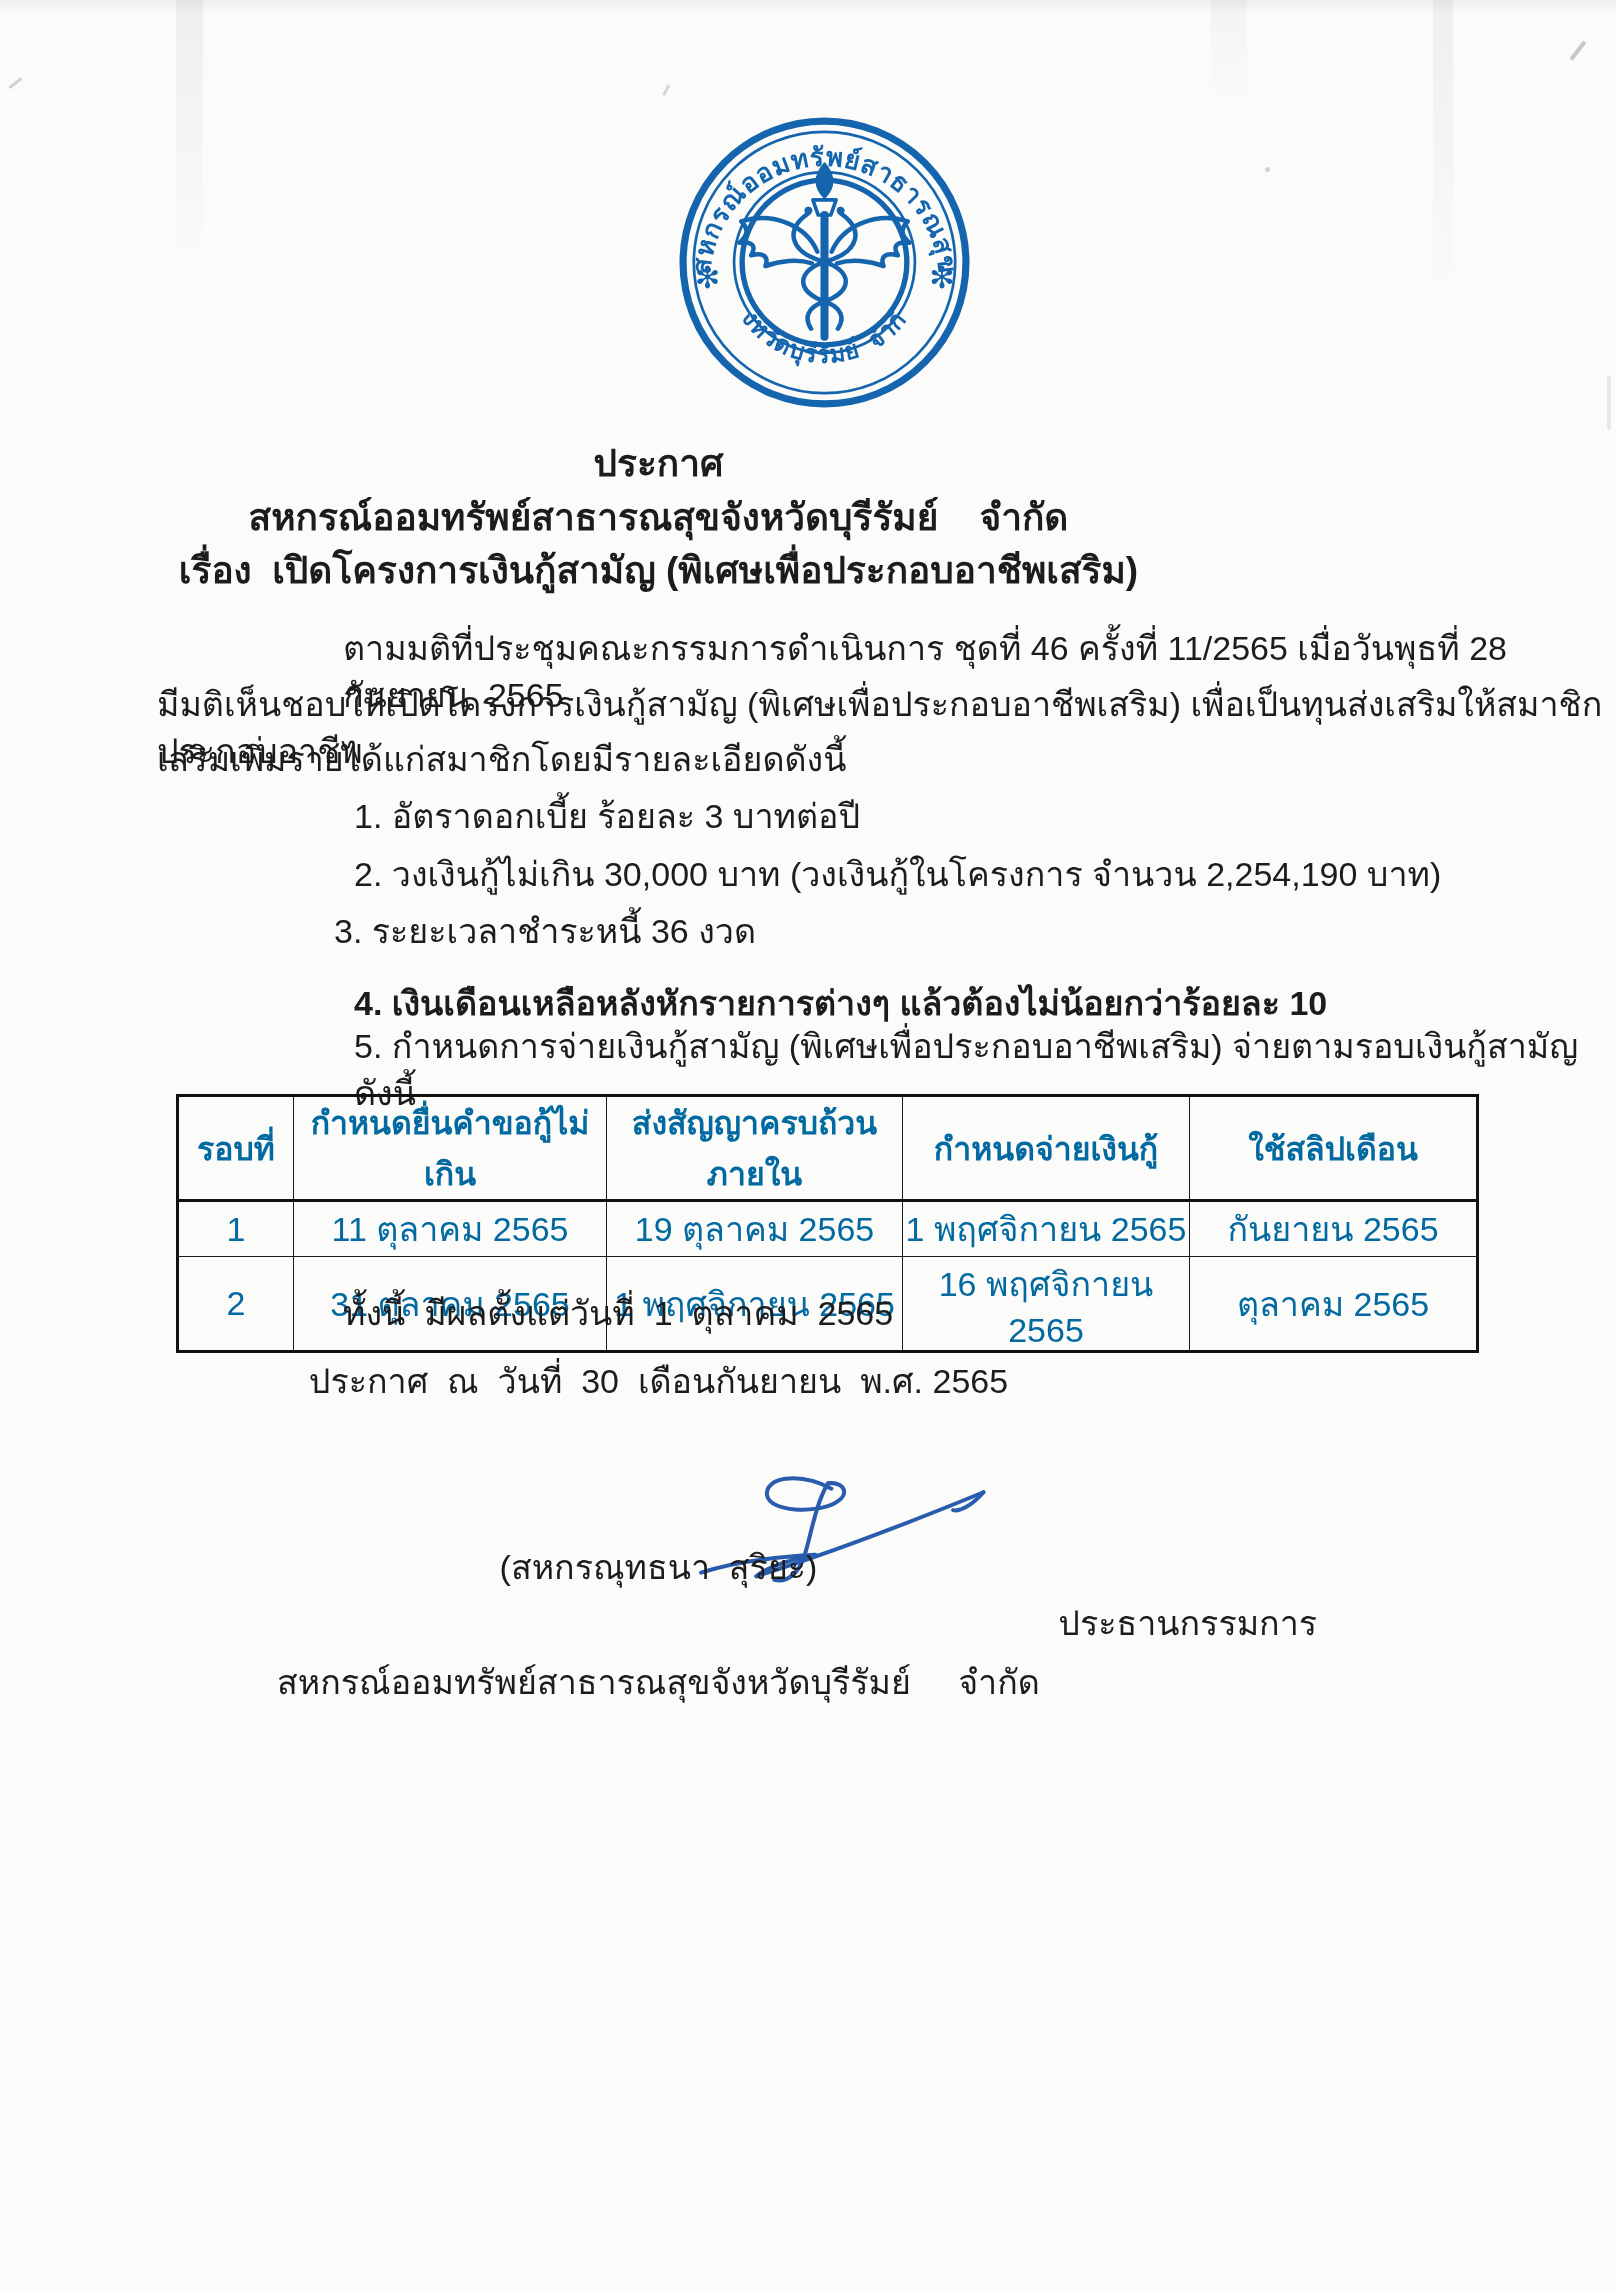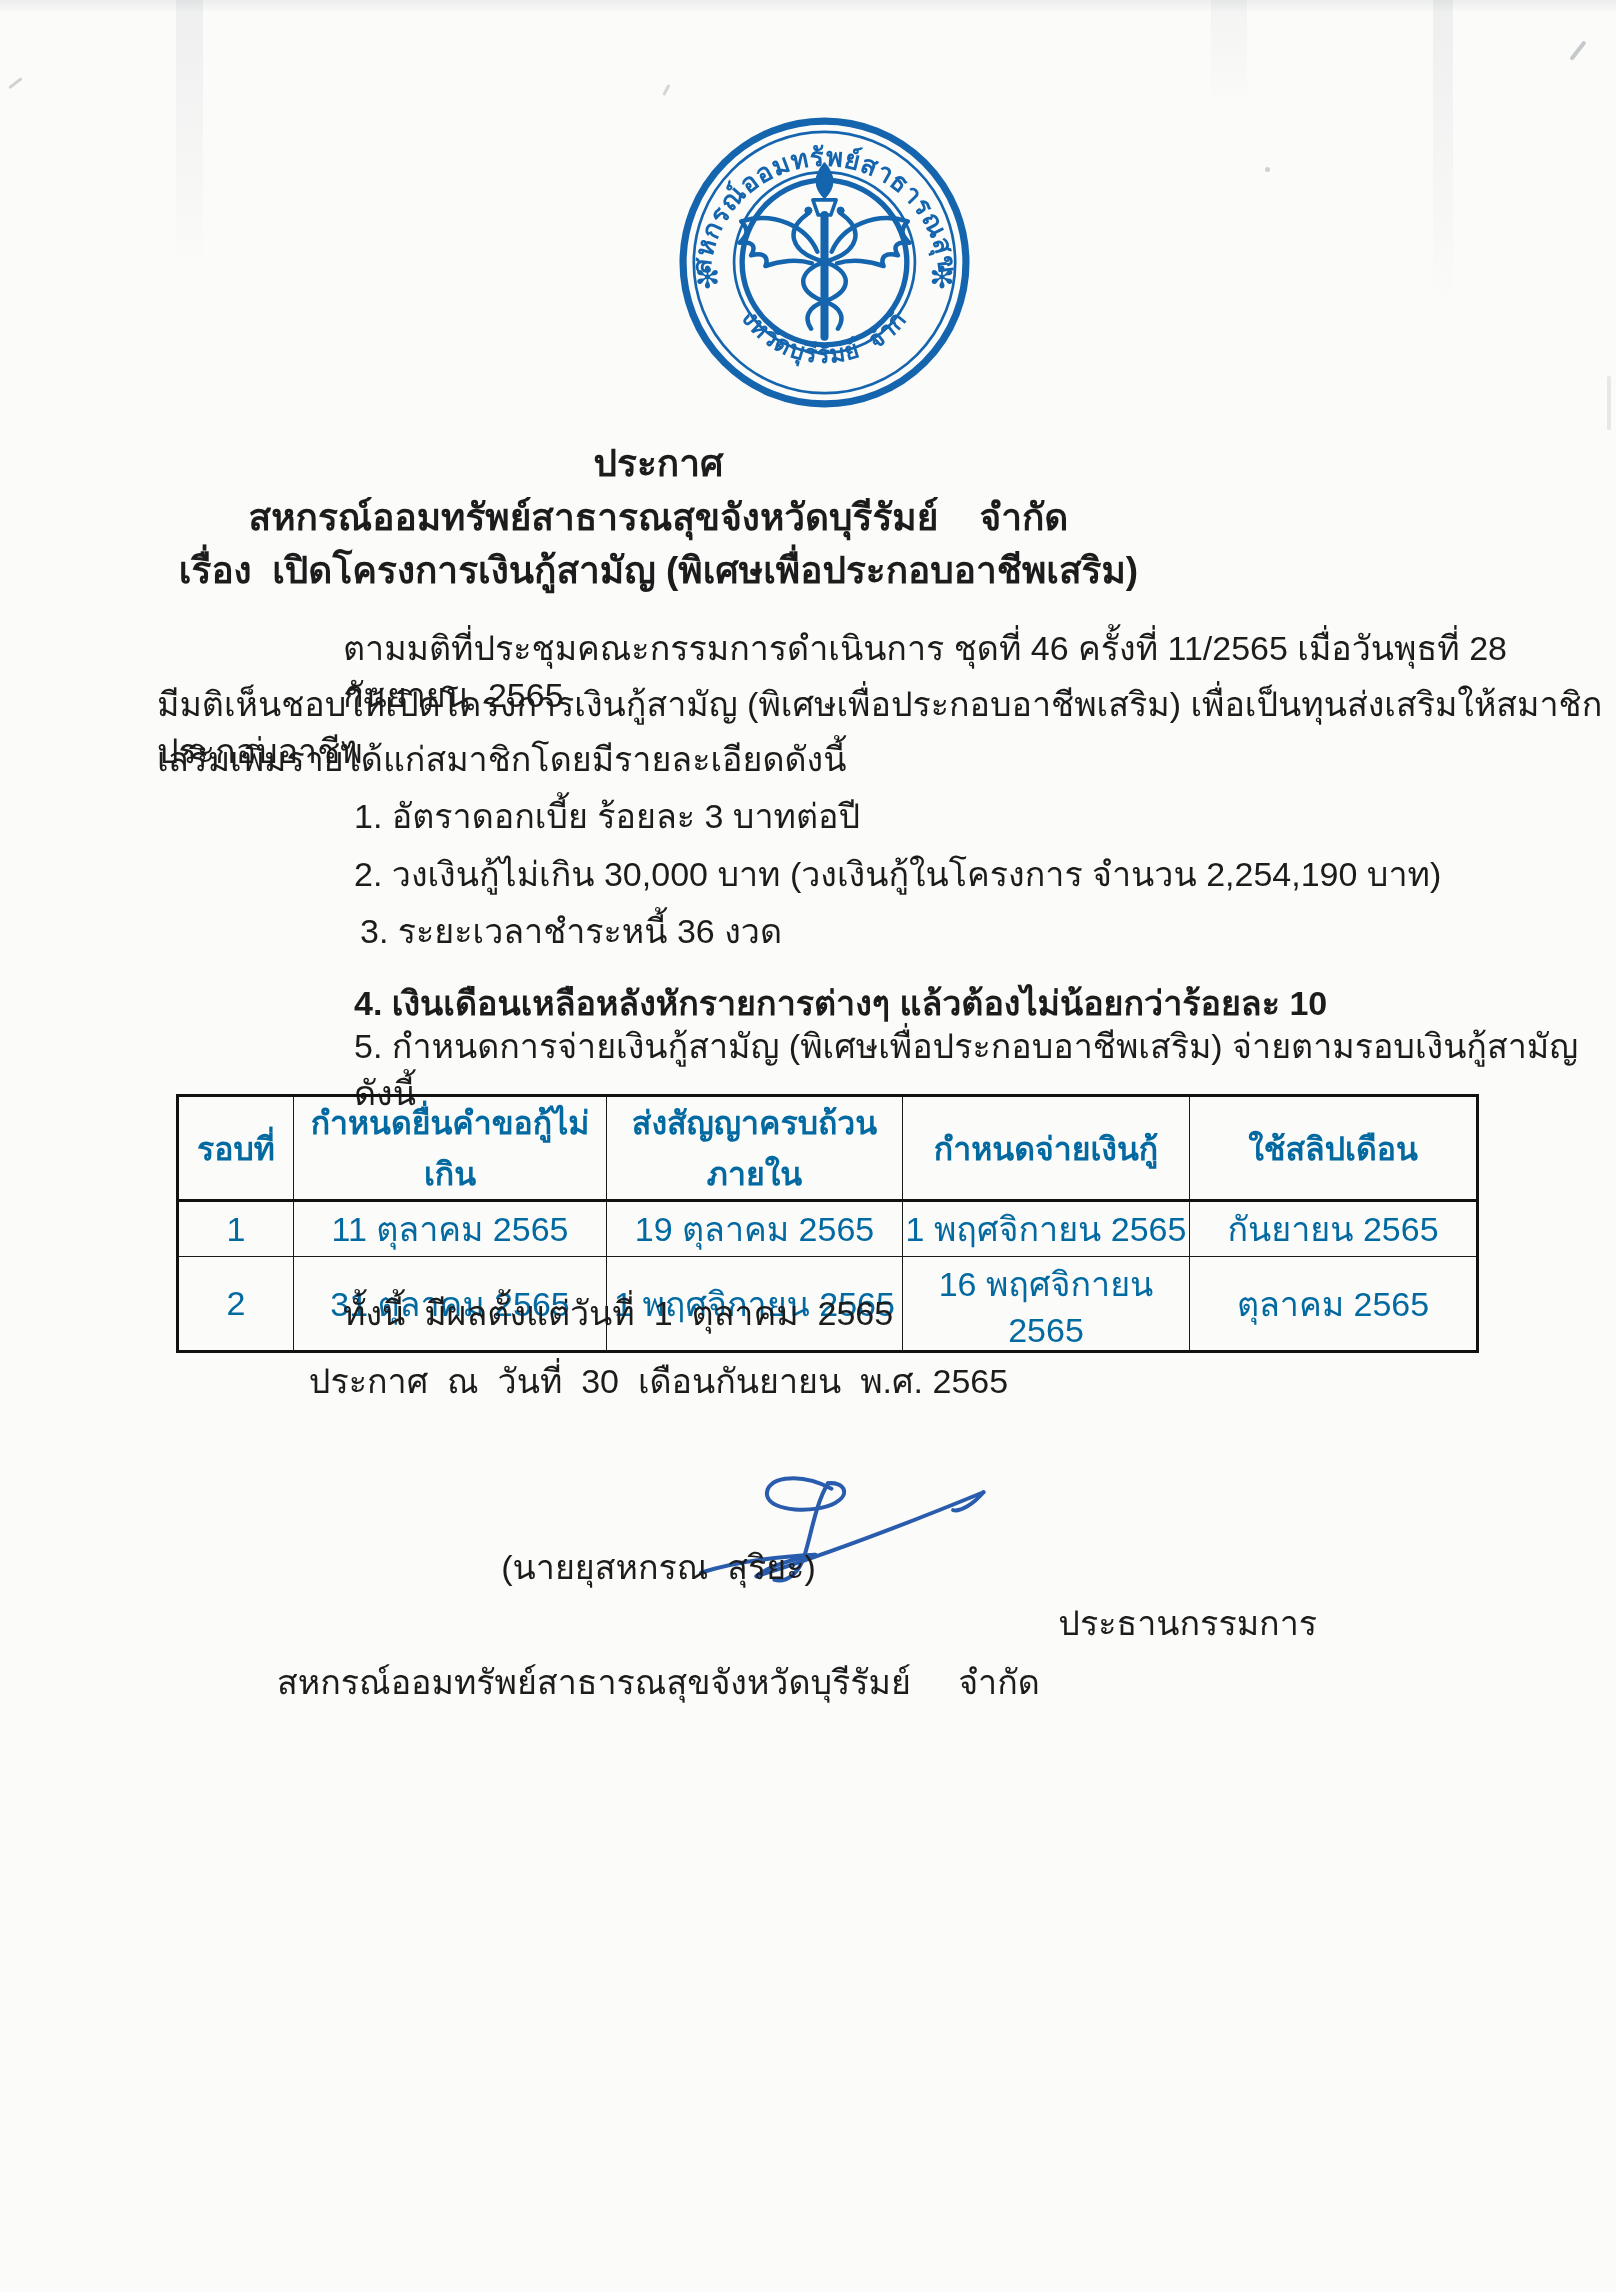--- a/index.html
+++ b/index.html
@@ -109,21 +109,21 @@
   <div class="center-line fs-title t-bold abs-line" style="top:440px;" data-bind="heading.title">ประกาศ</div>
   <div class="center-line fs-title t-bold abs-line" style="top:494px;" data-bind="heading.org">สหกรณ์ออมทรัพย์สาธารณสุขจังหวัดบุรีรัมย์    จำกัด</div>
   <div class="center-line fs-title t-bold abs-line" style="top:547px;" data-bind="heading.subject">เรื่อง  เปิดโครงการเงินกู้สามัญ (พิเศษเพื่อประกอบอาชีพเสริม)</div>
 
   <div class="abs-line fs-body" style="left:343px;top:625px;" data-bind="body.para_line1">ตามมติที่ประชุมคณะกรรมการดำเนินการ ชุดที่ 46 ครั้งที่ 11/2565 เมื่อวันพุธที่ 28 กันยายน  2565</div>
   <div class="abs-line fs-body" style="left:157px;top:681px;" data-bind="body.para_line2">มีมติเห็นชอบให้เปิดโครงการเงินกู้สามัญ (พิเศษเพื่อประกอบอาชีพเสริม) เพื่อเป็นทุนส่งเสริมให้สมาชิกประกอบอาชีพ</div>
   <div class="abs-line fs-body" style="left:157px;top:736px;" data-bind="body.para_line3">เสริมเพิ่มรายได้แก่สมาชิกโดยมีรายละเอียดดังนี้</div>
 
   <div class="abs-line fs-body" style="left:354px;top:793px;" data-bind="body.items.0">1. อัตราดอกเบี้ย ร้อยละ 3 บาทต่อปี</div>
   <div class="abs-line fs-body" style="left:354px;top:851px;" data-bind="body.items.1">2. วงเงินกู้ไม่เกิน 30,000 บาท (วงเงินกู้ในโครงการ จำนวน 2,254,190 บาท)</div>
-  <div class="abs-line fs-body" style="left:360px;top:908px;" data-bind="body.items.2">3. ระยะเวลาชำระหนี้ 36 งวด</div>
+  <div class="abs-line fs-body" style="left:334px;top:908px;" data-bind="body.items.2">3. ระยะเวลาชำระหนี้ 36 งวด</div>
   <div class="abs-line fs-body" style="left:354px;top:980px;font-weight:bold;" data-bind="body.items.3">4. เงินเดือนเหลือหลังหักรายการต่างๆ แล้วต้องไม่น้อยกว่าร้อยละ 10</div>
   <div class="abs-line fs-body" style="left:354px;top:1023px;" data-bind="body.items.4">5. กำหนดการจ่ายเงินกู้สามัญ (พิเศษเพื่อประกอบอาชีพเสริม) จ่ายตามรอบเงินกู้สามัญ  ดังนี้</div>
 
   <table class="sched">
     <colgroup>
       <col style="width:116px">
         <col style="width:313px">
         <col style="width:296px">
         <col style="width:287px">
         <col style="width:288px">
@@ -161,18 +161,18 @@
   <svg class="sig-svg" viewBox="0 0 440 160">
     <g stroke="#2a5cae" stroke-width="4.5" fill="none" stroke-linecap="round" stroke-linejoin="round">
       <path d="M168,22 C130,2 92,10 96,30 C100,48 150,50 172,38 C190,28 182,14 164,16"></path>
       <path d="M164,16 C150,40 146,70 138,96 C132,116 118,128 104,124"></path>
       <path d="M22,116 C60,104 110,98 150,96 C120,102 96,110 84,120"></path>
       <path d="M84,120 C160,96 260,58 338,26"></path>
       <path d="M338,26 C326,40 312,48 304,46"></path>
     </g>
   </svg>
 
-  <div class="center-line fs-body abs-line" style="top:1544px;" data-bind="signature.name">(นายยุสหกรณ  สุริยะ)</div>
+  <div class="center-line fs-body abs-line" style="top:1544px;" data-bind="signature.name">(สหกรณุทธนา  สุริยะ)</div>
   <div class="center-line fs-body abs-line" style="top:1600px;text-align:right;" data-bind="signature.position">ประธานกรรมการ</div>
   <div class="center-line fs-body abs-line" style="top:1659px;" data-bind="signature.organization">สหกรณ์ออมทรัพย์สาธารณสุขจังหวัดบุรีรัมย์     จำกัด</div>
 
 </div>
 
 
 </body></html>

